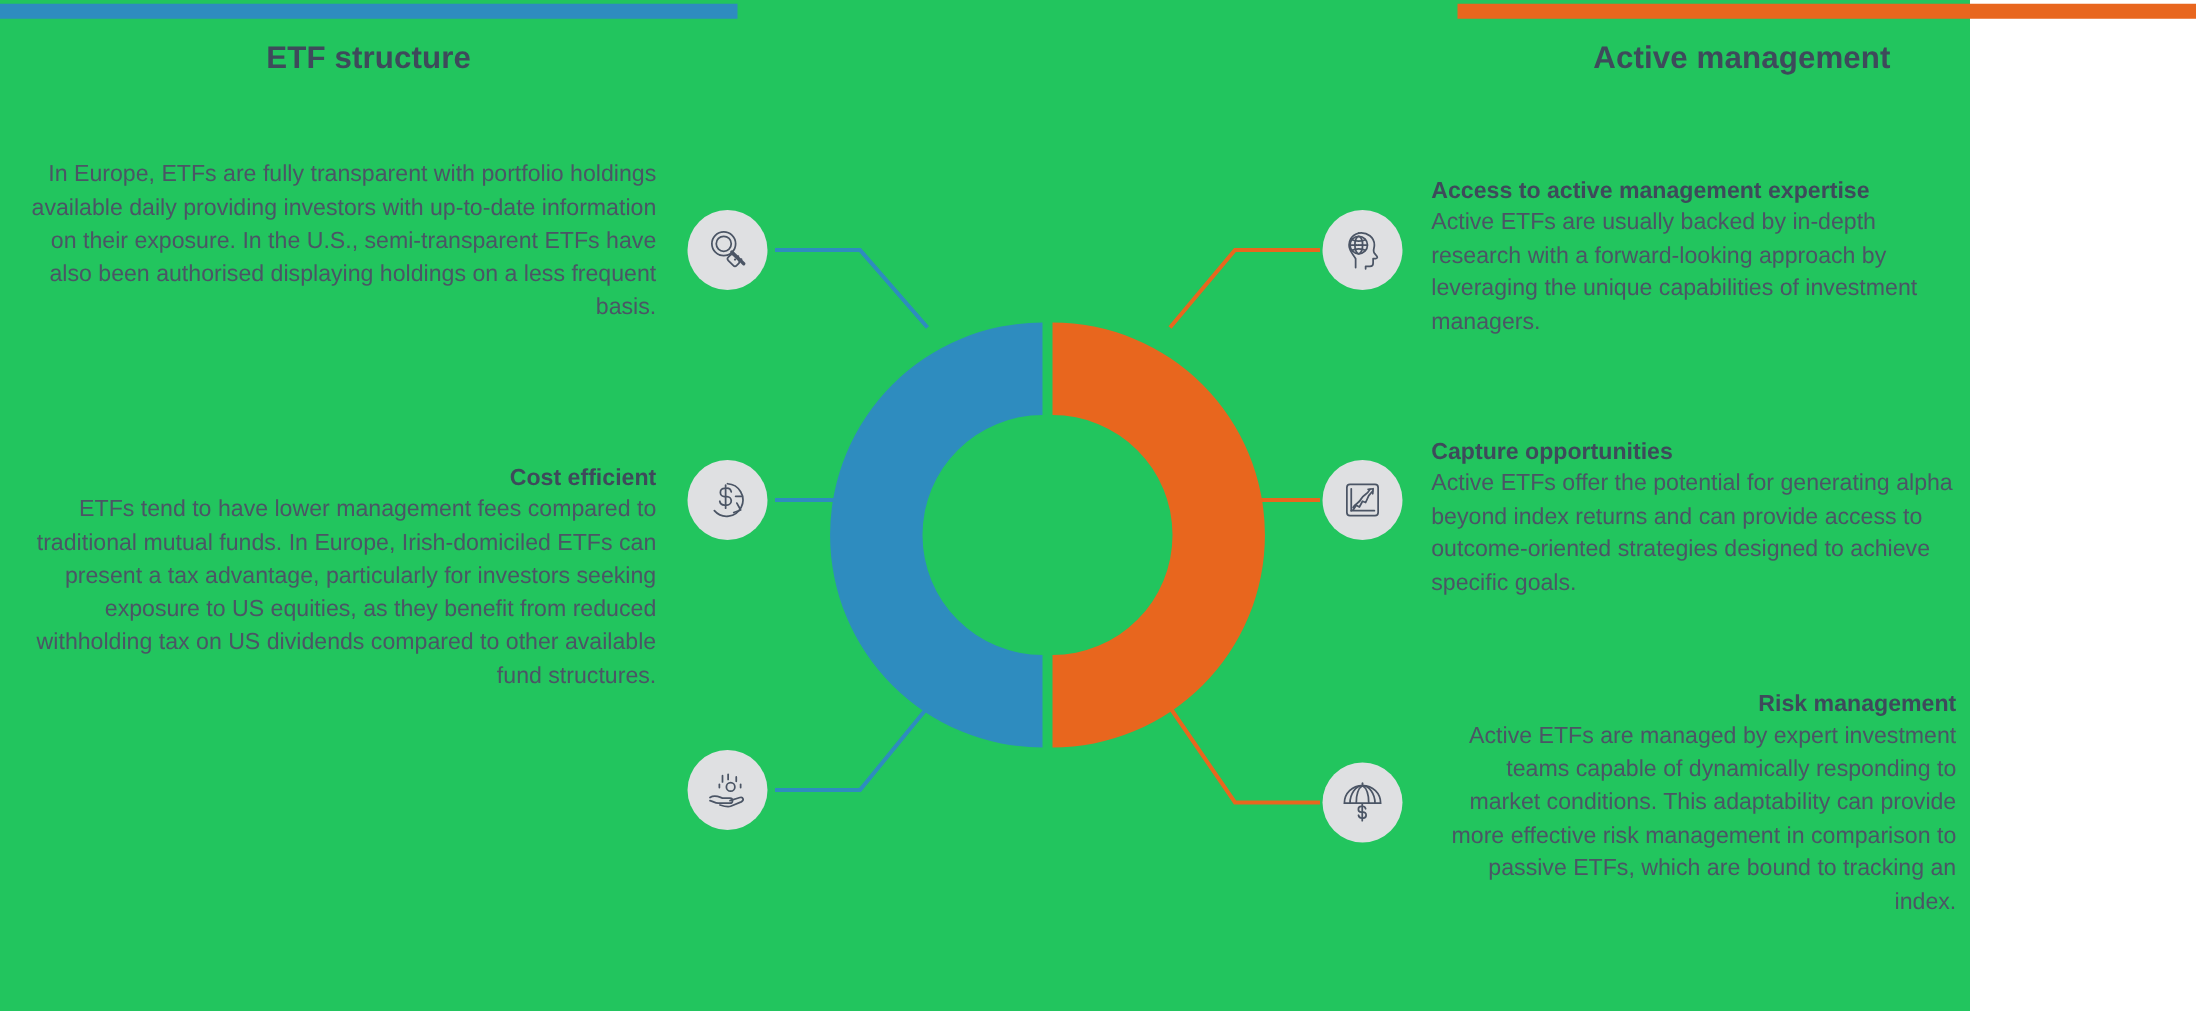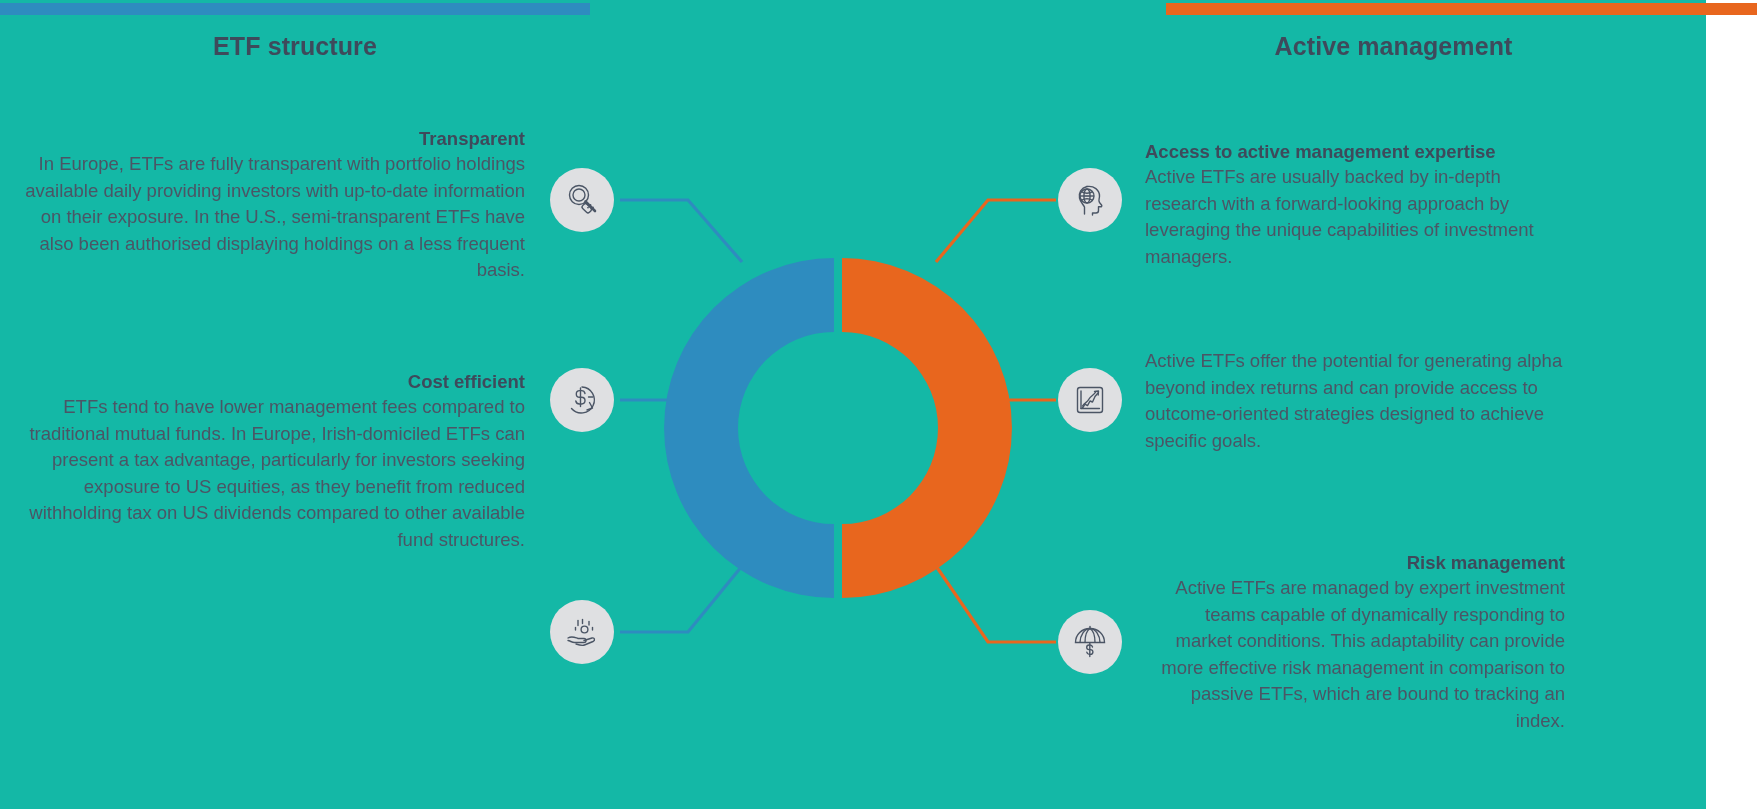--- a/index.html
+++ b/index.html
@@ -5,23 +5,23 @@
   * { box-sizing: border-box; margin: 0; padding: 0; }
   html, body {
     width: 1757px;
     height: 809px;
     background: #ffffff;
     font-family: "Liberation Sans", sans-serif;
     overflow: hidden;
   }
   .page {
     position: relative;
-    width: 1706px;
+    width: 1576px;
     height: 809px;
-    background: #14b8a6;
+    background: #22c55e;
   }
 
   
   .rule {
     position: absolute;
     top: 3px;
     height: 12px;
   }
   .rule-left  { left: 0px;    width: 590px; background: #2E8CBF; }
   .rule-right { left: 1166px; width: 591px; background: #E8661E; }
@@ -203,38 +203,38 @@
       <path d="M 20 6.5 C 23.3 8.5 25 13.8 25 20.5"></path>
       <path d="M 10 20.5 C 10 13.5 14.5 6.5 20 6.5"></path>
       <path d="M 30 20.5 C 30 13.5 25.5 6.5 20 6.5"></path>
       <path d="M 20 4.5 L 20 6.5" stroke-linecap="round"></path>
       <path d="M 22.5 25 A 2.6 2.6 0 0 0 20 23 L 19 23 A 2.3 2.3 0 0 0 19 27.6 L 20.5 27.6 A 2.4 2.4 0 0 1 20.5 32.4 L 19.3 32.4 A 2.7 2.7 0 0 1 16.8 30.2" stroke-linecap="round"></path>
       <path d="M 19.8 21 L 19.8 34.5" stroke-linecap="round"></path>
     </svg>
   </div>
 
   <div class="block left" id="blk-transparent">
-    <div class="title">Transparent</div>
     <div class="body">In Europe, ETFs are fully transparent with portfolio holdings available daily providing investors with up-to-date information on their exposure. In the U.S., semi-transparent ETFs have also been authorised displaying holdings on a less frequent basis.</div>
   </div>
 
   <div class="block left" id="blk-cost">
     <div class="title">Cost efficient</div>
     <div class="body">ETFs tend to have lower management fees compared to traditional mutual funds. In Europe, Irish-domiciled ETFs can present a tax advantage, particularly for investors seeking exposure to US equities, as they benefit from reduced withholding tax on US dividends compared to other available fund structures.</div>
   </div>
 
   <div class="block left" id="blk-accessible">
   </div>
 
   <div class="block right" id="blk-expertise">
     <div class="title">Access to active management expertise</div>
     <div class="body">Active ETFs are usually backed by in-depth research with a forward-looking approach by leveraging the unique capabilities of investment managers.</div>
   </div>
 
   <div class="block right" id="blk-capture">
+    <div class="title">Capture opportunities</div>
     <div class="body">Active ETFs offer the potential for generating alpha beyond index returns and can provide access to outcome-oriented strategies designed to achieve specific goals.</div>
   </div>
 
   <div class="block right" id="blk-risk">
     <div class="title">Risk management</div>
     <div class="body">Active ETFs are managed by expert investment teams capable of dynamically responding to market conditions. This adaptability can provide more effective risk management in comparison to passive ETFs, which are bound to tracking an index.</div>
   </div>
 
 </div>
 

